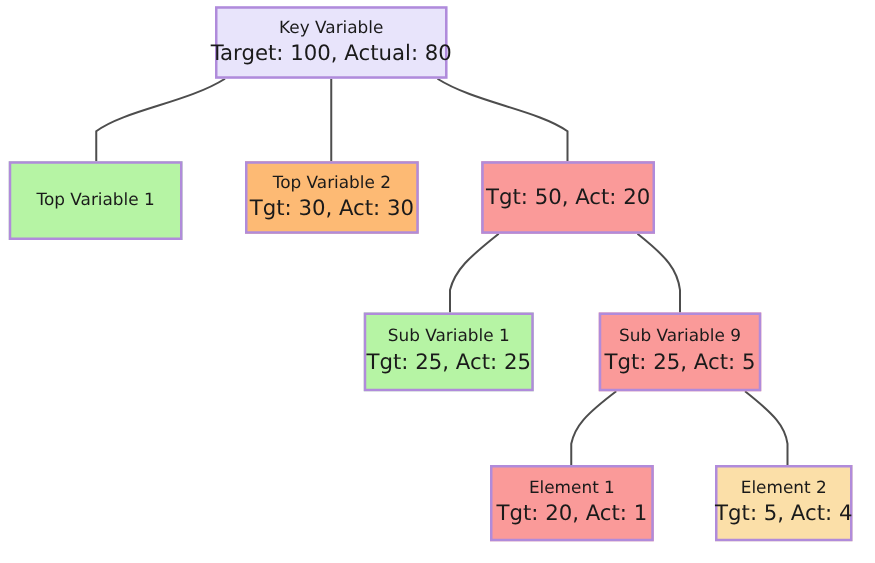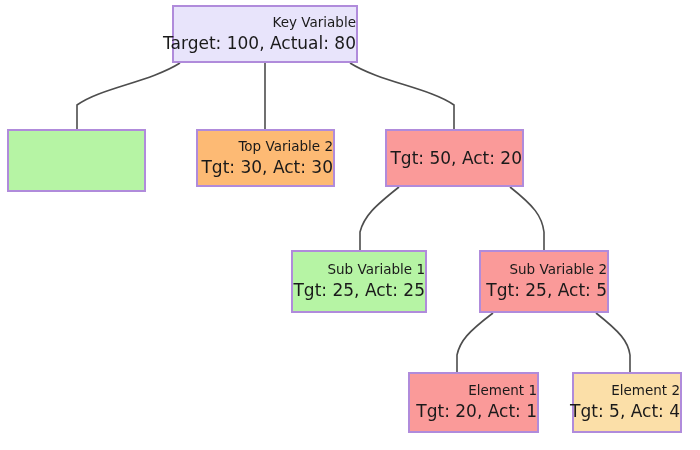--- a/index.html
+++ b/index.html
@@ -27,21 +27,21 @@
     fill: none;
     stroke: #4d4d4d;
     stroke-width: 1.6;
   }
   .node {
     position: absolute;
     box-sizing: border-box;
     border: 2px solid #b08bdb;
     display: flex;
     flex-direction: column;
-    align-items: flex-end;
+    align-items: center;
     justify-content: center;
     color: #1a1a1a;
     line-height: 1.32;
     text-align: center;
   }
   .node-title {
     font-size: 13.5px;
     white-space: nowrap;
   }
   .node-sub {
@@ -61,37 +61,38 @@
       <path d="M 510,187 C 534,206 542,216 544,232 L 544,250" class="edge-path"></path>
       <path d="M 493,313 C 468,332 460,341 457,355 L 457,372" class="edge-path"></path>
       <path d="M 596,313 C 620,332 628,341 630,355 L 630,372" class="edge-path"></path>
     </svg>
   <div id="node-layer">
       <div class="node" style="left: 172px; top: 5px; width: 186px; height: 58px; background: rgb(232, 228, 251); border-color: rgb(176, 139, 219);">
         <div class="node-title">Key Variable</div>
         <div class="node-sub">Target: 100, Actual: 80</div>
       </div>
       <div class="node" style="left: 7px; top: 129px; width: 139px; height: 63px; background: rgb(182, 244, 164); border-color: rgb(176, 139, 219);">
+        <div class="node-title">Top Variable 1</div>
       </div>
       <div class="node" style="left: 196px; top: 129px; width: 139px; height: 58px; background: #fdba74; border-color: rgb(176, 139, 219);">
         <div class="node-title">Top Variable 2</div>
         <div class="node-sub">Tgt: 30, Act: 30</div>
       </div>
       <div class="node" style="left: 385px; top: 129px; width: 139px; height: 58px; background: rgb(250, 154, 153); border-color: rgb(176, 139, 219);">
         <div class="node-sub">Tgt: 50, Act: 20</div>
       </div>
       <div class="node" style="left: 291px; top: 250px; width: 136px; height: 63px; background: rgb(182, 244, 164); border-color: rgb(176, 139, 219);">
         <div class="node-title">Sub Variable 1</div>
         <div class="node-sub">Tgt: 25, Act: 25</div>
       </div>
       <div class="node" style="left: 479px; top: 250px; width: 130px; height: 63px; background: rgb(250, 154, 153); border-color: rgb(176, 139, 219);">
-        <div class="node-title">Sub Variable 2</div>
+        <div class="node-title">Sub Variable 9</div>
         <div class="node-sub">Tgt: 25, Act: 5</div>
       </div>
-      <div class="node" style="left: 408px; top: 372px; width: 131px; height: 61px; background: rgb(250, 154, 153); border-color: rgb(176, 139, 219);">
+      <div class="node" style="left: 392px; top: 372px; width: 131px; height: 61px; background: rgb(250, 154, 153); border-color: rgb(176, 139, 219);">
         <div class="node-title">Element 1</div>
         <div class="node-sub">Tgt: 20, Act: 1</div>
       </div>
       <div class="node" style="left: 572px; top: 372px; width: 110px; height: 61px; background: rgb(251, 223, 168); border-color: rgb(176, 139, 219);">
         <div class="node-title">Element 2</div>
         <div class="node-sub">Tgt: 5, Act: 4</div>
       </div>
     </div>
 </div>
 

